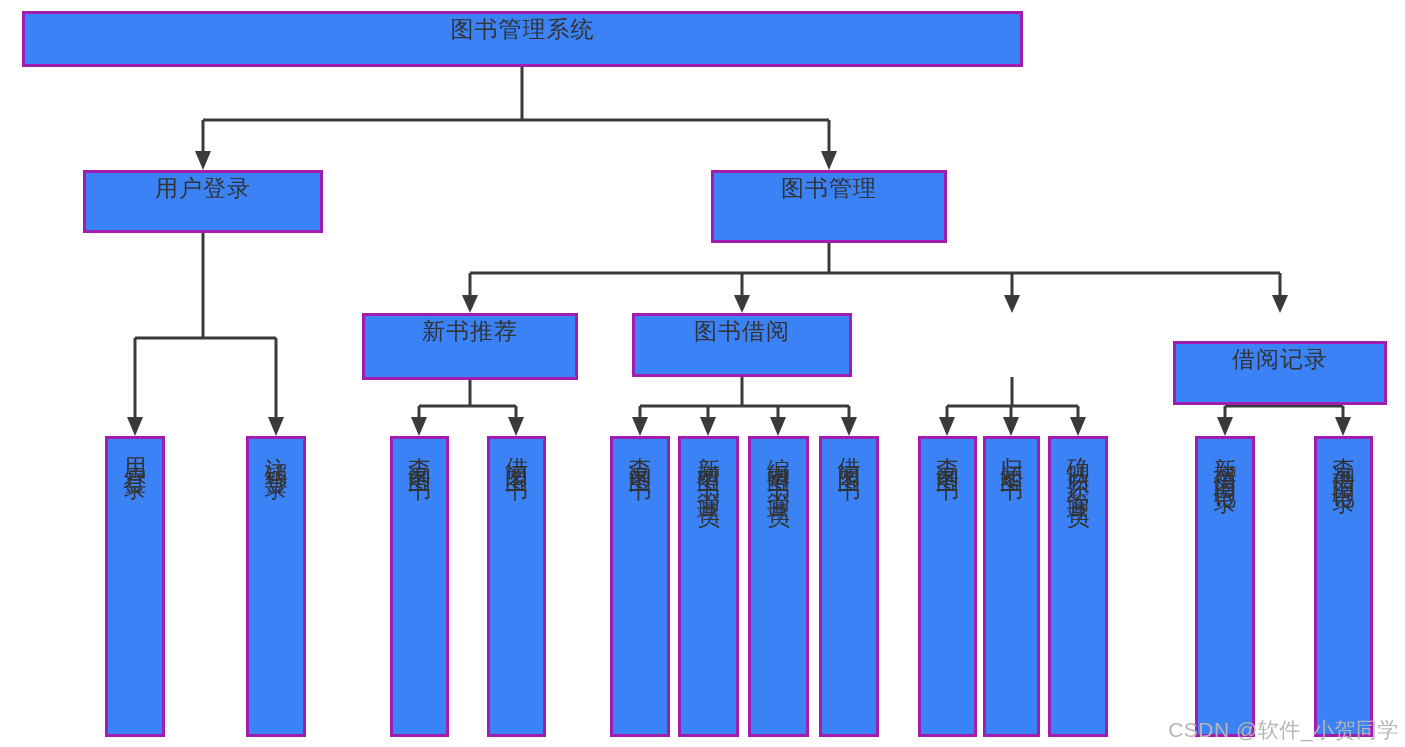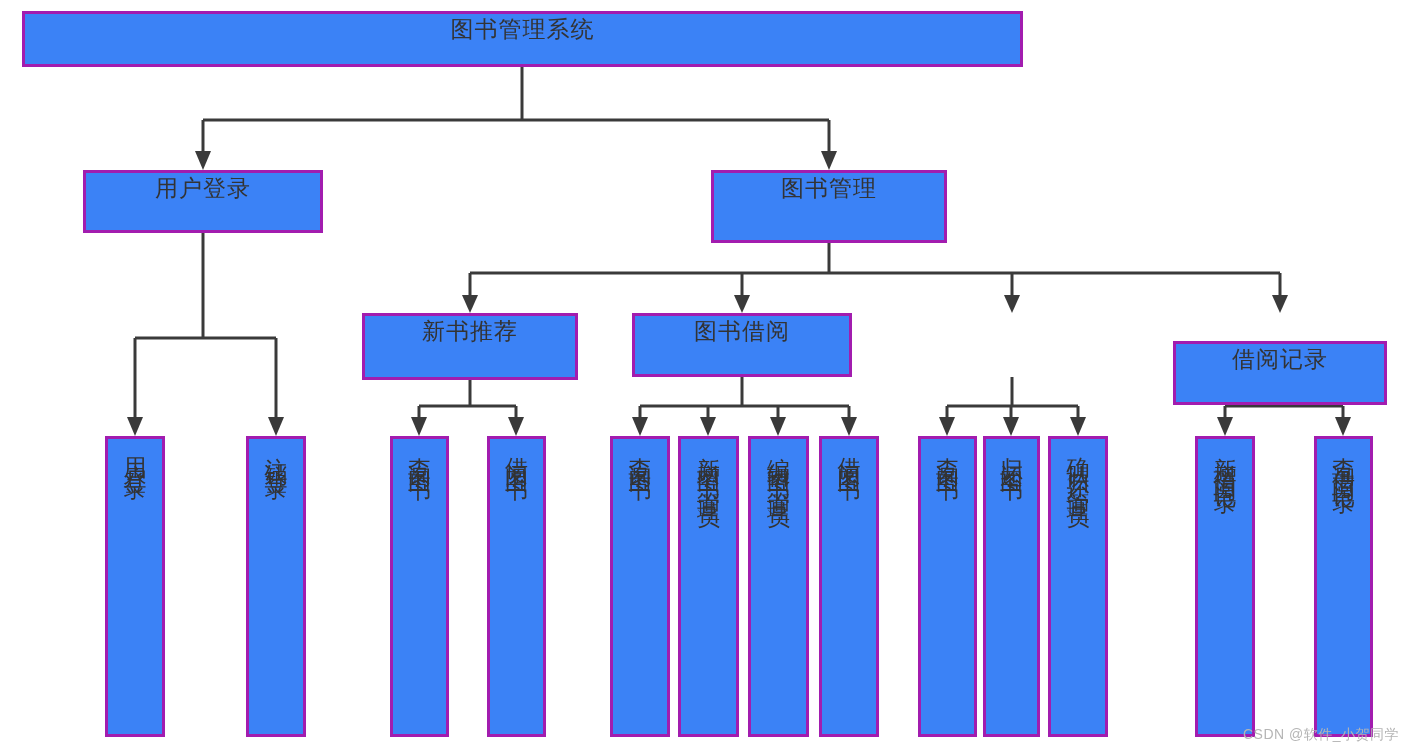--- a/index.html
+++ b/index.html
@@ -70,21 +70,21 @@
   .leaf-9  { left: 918px;  width: 59px; }
   .leaf-10 { left: 983px;  width: 57px; }
   .leaf-11 { left: 1048px; width: 60px; }
   .leaf-12 { left: 1195px; width: 60px; }
   .leaf-13 { left: 1314px; width: 59px; }
 
   .watermark {
     position: absolute;
     right: 6px;
     bottom: 3px;
-    font-size: 14px;
+    font-size: 21px;
     color: #b5b5b5;
     white-space: nowrap;
     z-index: 10;
     letter-spacing: 0.5px;
   }
 </style>
 </head>
 <body>
 
 <div class="canvas">

